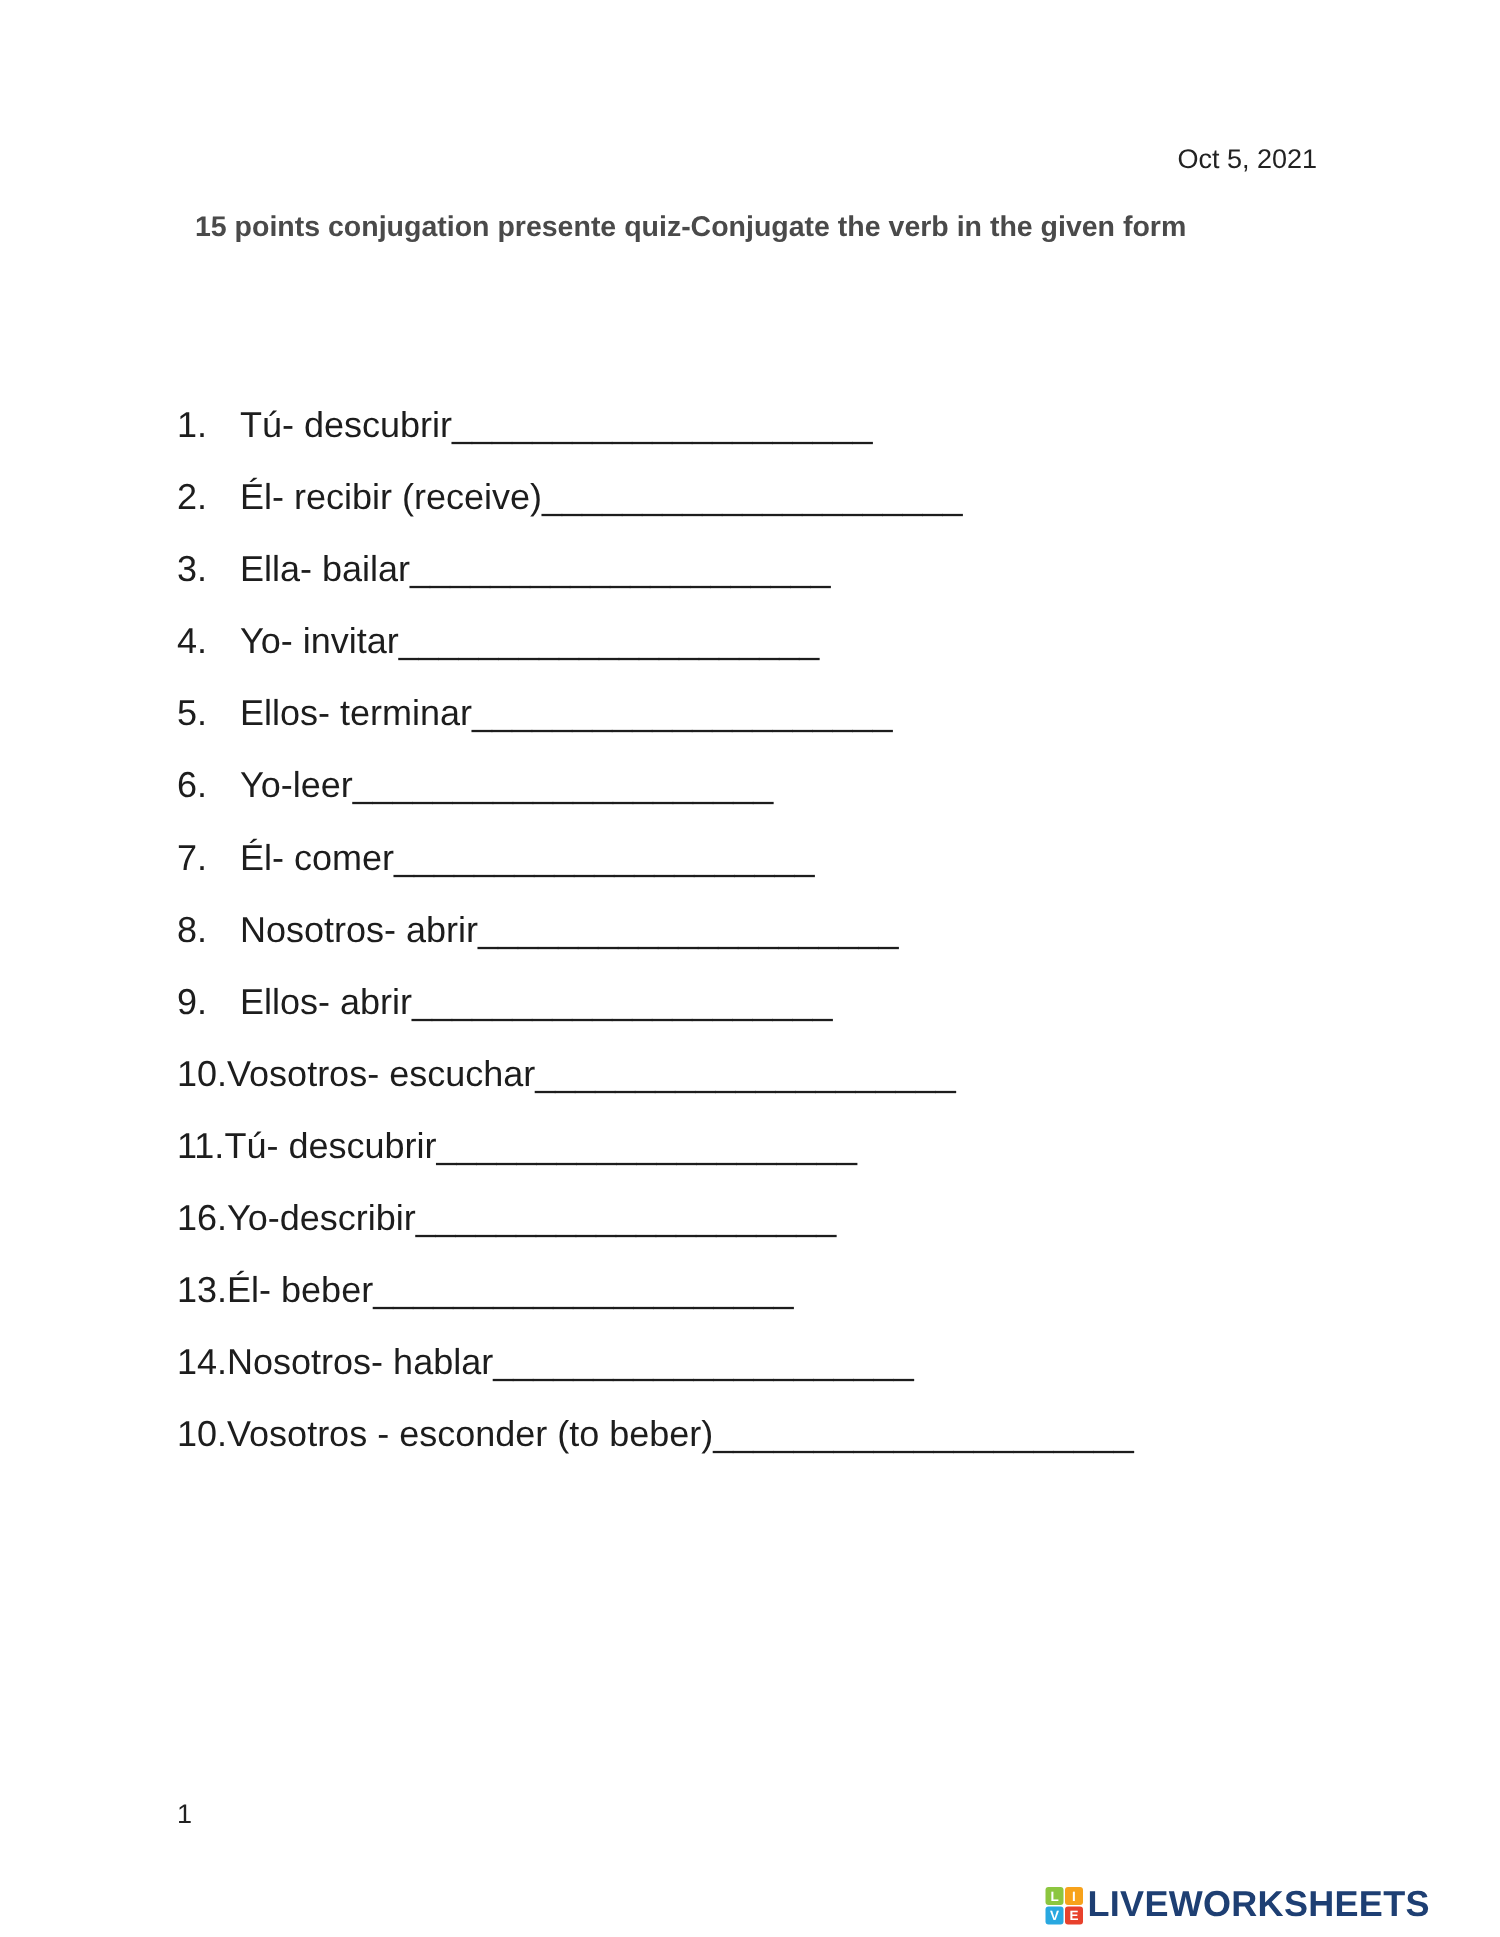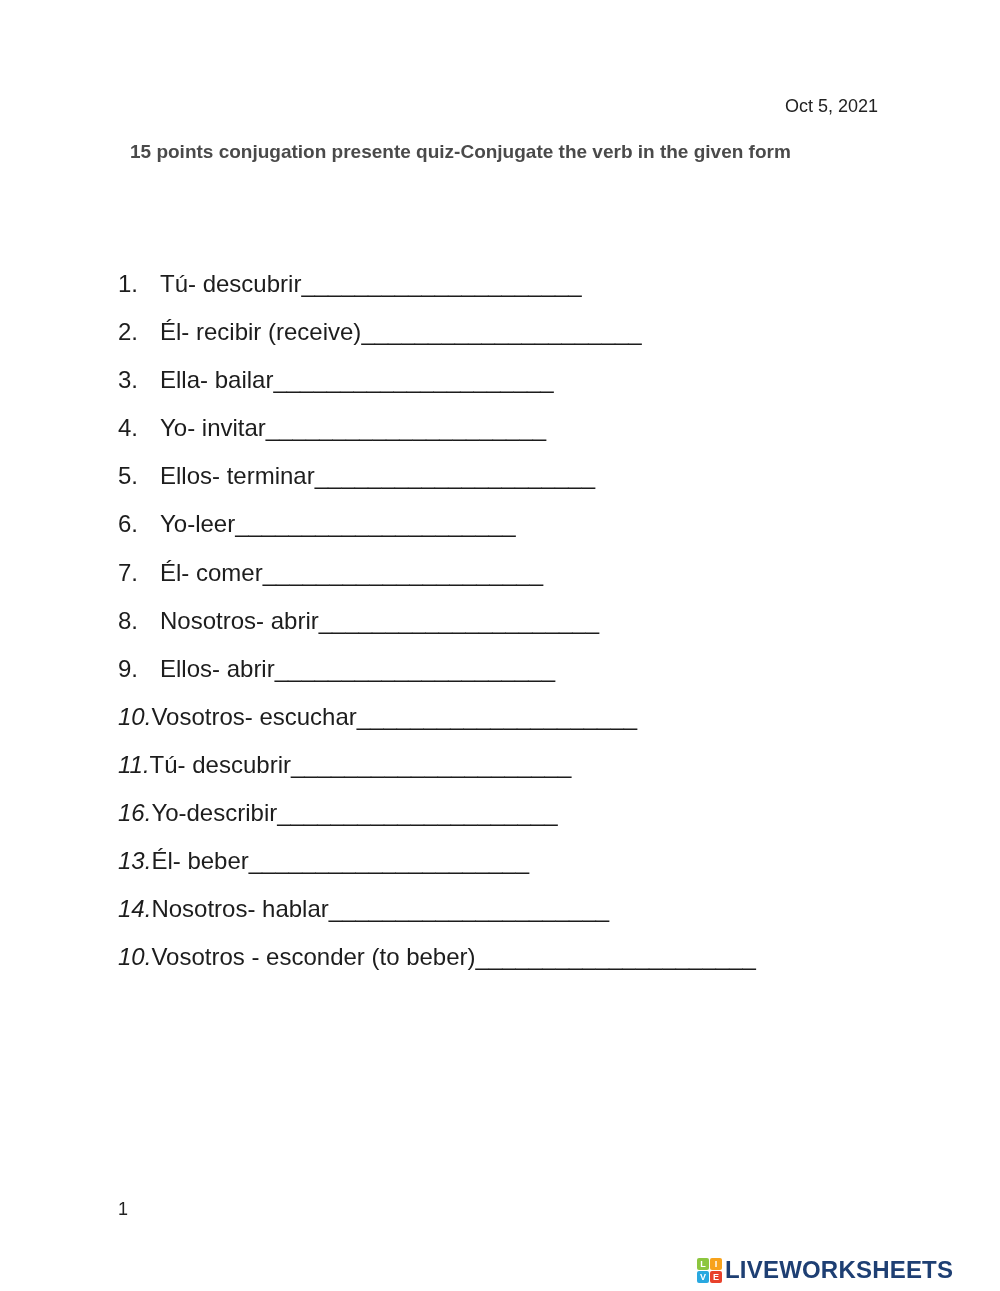--- a/index.html
+++ b/index.html
@@ -8,21 +8,21 @@
     font-family: "Liberation Sans", sans-serif; color: #1d1d1d; overflow: hidden;
   }
   .date { position: absolute; right: 122px; top: 96px; font-size: 18px; color: #222; }
   .title {
     position: absolute; left: 118px; top: 121px; width: 740px;
     font-size: 19px; font-weight: bold; color: #4a4a4a; line-height: 38px; margin: 12px;
   }
   .list { position: absolute; left: 118px; top: 266px; margin: 0; padding: 0; list-style: none; }
   .item { height: 48.1px; font-size: 24px; line-height: 36px; white-space: nowrap; display: flex; color: #1d1d1d; }
   .num { display: inline-block; width: 42px; }
-  .num.wide { width: auto; font-style: italic; }
+  .num.wide { width: auto; }
   .blank { display: inline-block; }
   .page-num { position: absolute; left: 118px; top: 1199px; font-size: 18px; color: #222; }
   .logo { position: absolute; left: 697px; top: 1256px; display: flex; align-items: center; }
   .logo-tiles { display: grid; grid-template-columns: 12px 12px; grid-template-rows: 12px 12px; gap: 1px; margin-right: 3px; }
   .tile { font-size: 9px; font-weight: bold; color: #fff; text-align: center; line-height: 12px; border-radius: 2px; }
   .logo-text { font-size: 24px; font-weight: bold; color: #1e3f73; letter-spacing: 0.2px; font-family: "Liberation Sans", sans-serif; }
 </style>
 </head>
 <body>
 

